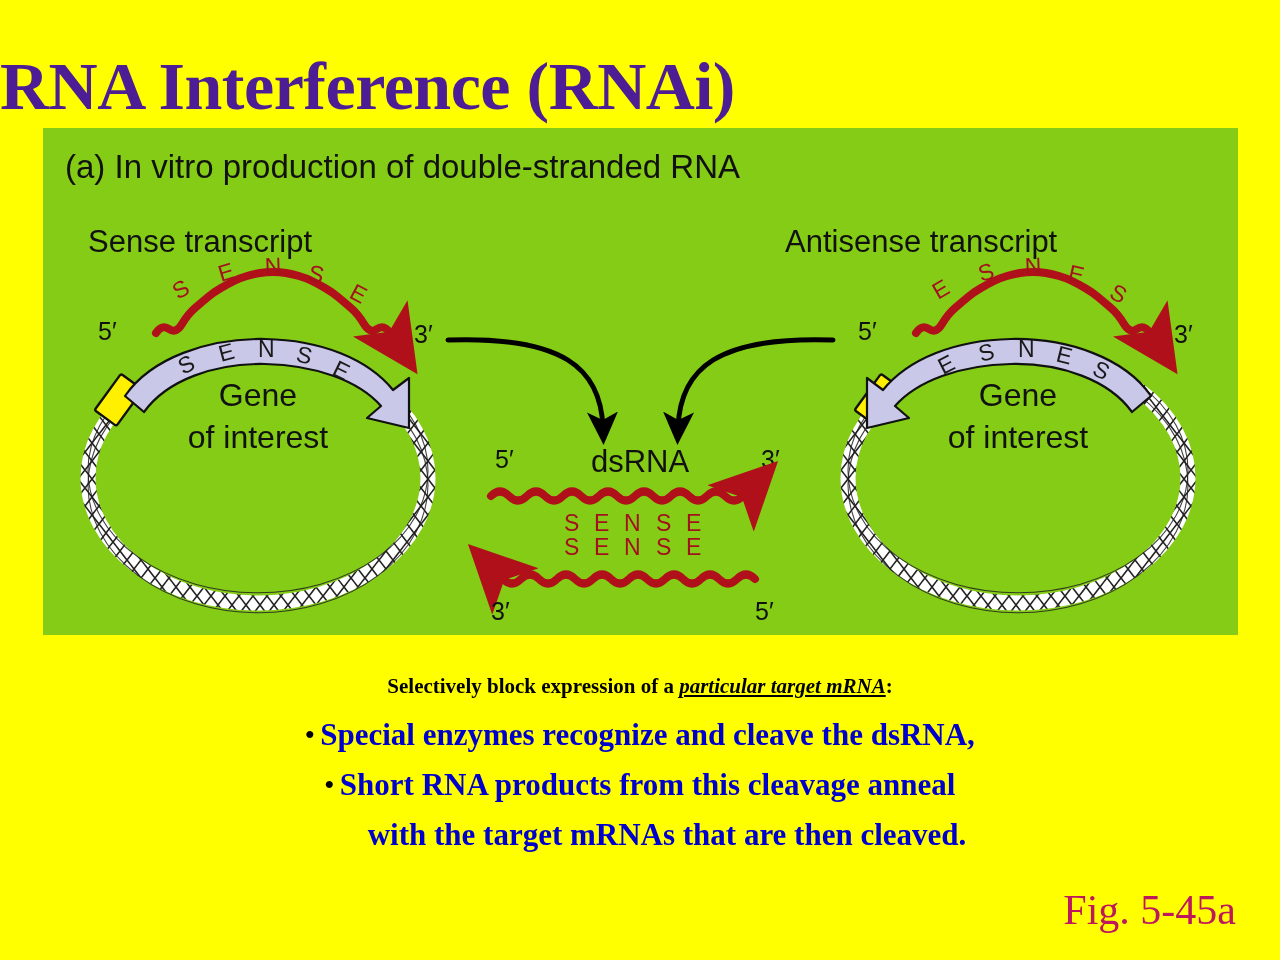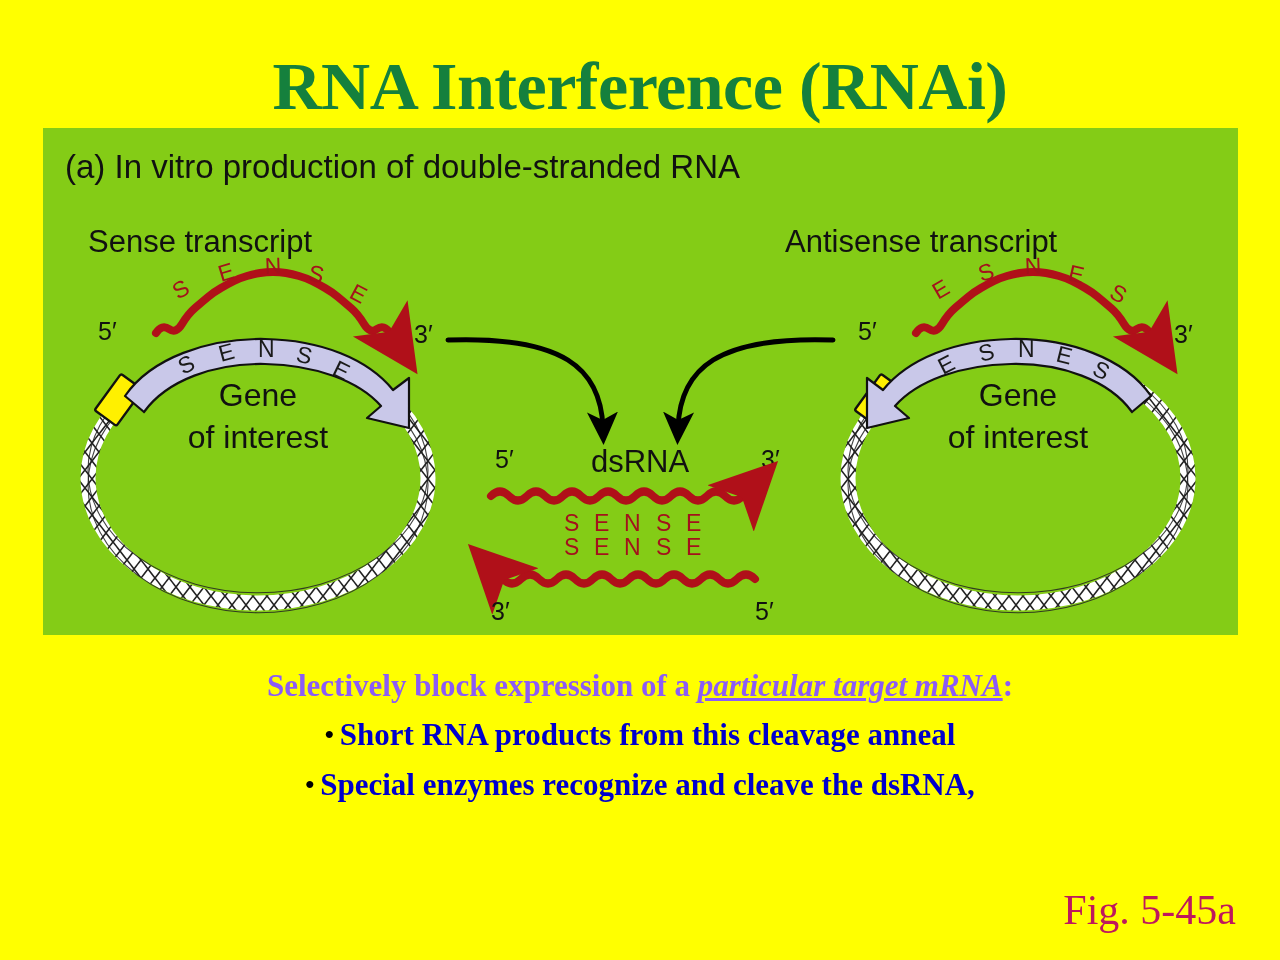--- a/index.html
+++ b/index.html
@@ -14,22 +14,21 @@
     overflow: hidden;
     position: relative;
   }
 
   
   #slide-title {
     position: absolute;
     left: 0;
     top: 50px;
     width: 1280px;
-    text-align: center;
-    color: #15803d;
+    color: #4c1d95;
     font-family: "Liberation Serif", serif;
     font-weight: bold;
     font-size: 68px;
     line-height: 72px;
     letter-spacing: -0.5px;
     white-space: nowrap;
   }
 
   
   #figure-panel {
@@ -50,22 +49,22 @@
   #caption-block {
     position: absolute;
     left: 0;
     top: 662px;
     width: 1280px;
     text-align: center;
     font-family: "Liberation Serif", serif;
     font-weight: bold;
   }
   .caption-head {
-    color: #8b5cf6;
-    font-size: 31px;
+    color: #000000;
+    font-size: 21px;
     line-height: 48px;
     white-space: nowrap;
   }
   .caption-head .emph {
     font-style: italic;
     text-decoration: underline;
   }
   .bullet-line {
     color: #0000CC;
     font-size: 31px;
@@ -304,19 +303,20 @@
 
       <text class="fig-prime" x="448" y="492">3′</text>
       <text class="fig-prime" x="712" y="492">5′</text>
     </g>
   </svg>
 </div>
 
 <div id="caption-block">
   <div class="caption-head"><span>Selectively block expression of a </span><span class="emph">particular target mRNA</span><span>:</span></div>
 
+  <div class="bullet-line"><span class="bullet-dot">•</span><span>Special enzymes recognize and cleave the dsRNA,</span></div>
+
   <div class="bullet-line"><span class="bullet-dot">•</span><span>Short RNA products from this cleavage anneal</span></div>
 
-  <div class="bullet-line"><span class="bullet-dot">•</span><span>Special enzymes recognize and cleave the dsRNA,</span></div>
-
+  <div class="indent-line">with the target mRNAs that are then cleaved.</div>
 </div>
 
 <div id="figure-credit">Fig. 5-45a</div>
 
 </body></html>

